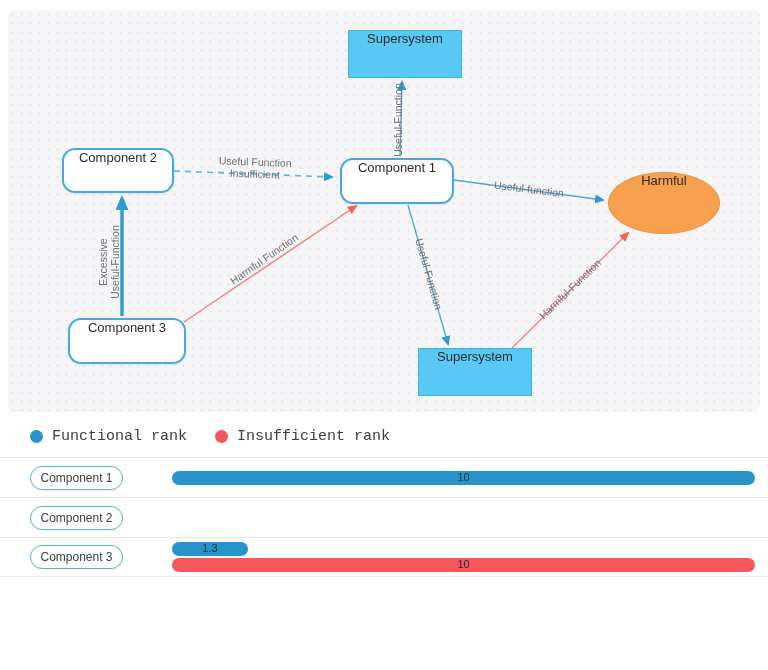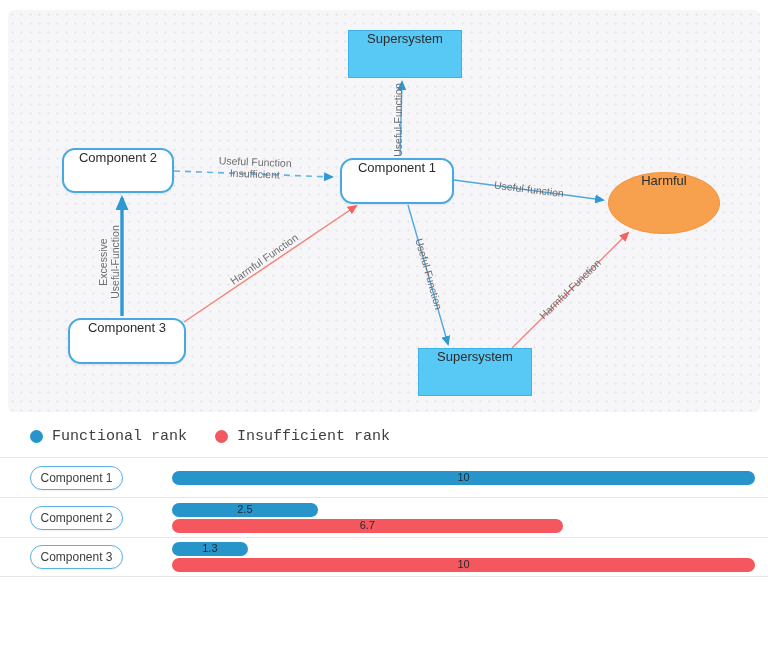--- a/index.html
+++ b/index.html
@@ -126,24 +126,20 @@
 
   <div class="rows">
     <div class="rank-row">
       <button class="pill">Component 1</button>
       <div class="track">
         <div class="bar blue" style="width: 100%;">10</div>
       </div>
     </div>
     <div class="rank-row">
       <button class="pill">Component 2</button>
-      <div class="track">
-        <div class="bar blue" style="width: 25%;">2.5</div>
-        <div class="bar red" style="width: 67%;">6.7</div>
-      </div>
     </div>
     <div class="rank-row">
       <button class="pill">Component 3</button>
       <div class="track">
         <div class="bar blue" style="width: 13%;">1.3</div>
         <div class="bar red" style="width: 100%;">10</div>
       </div>
     </div>
   </div>
 

